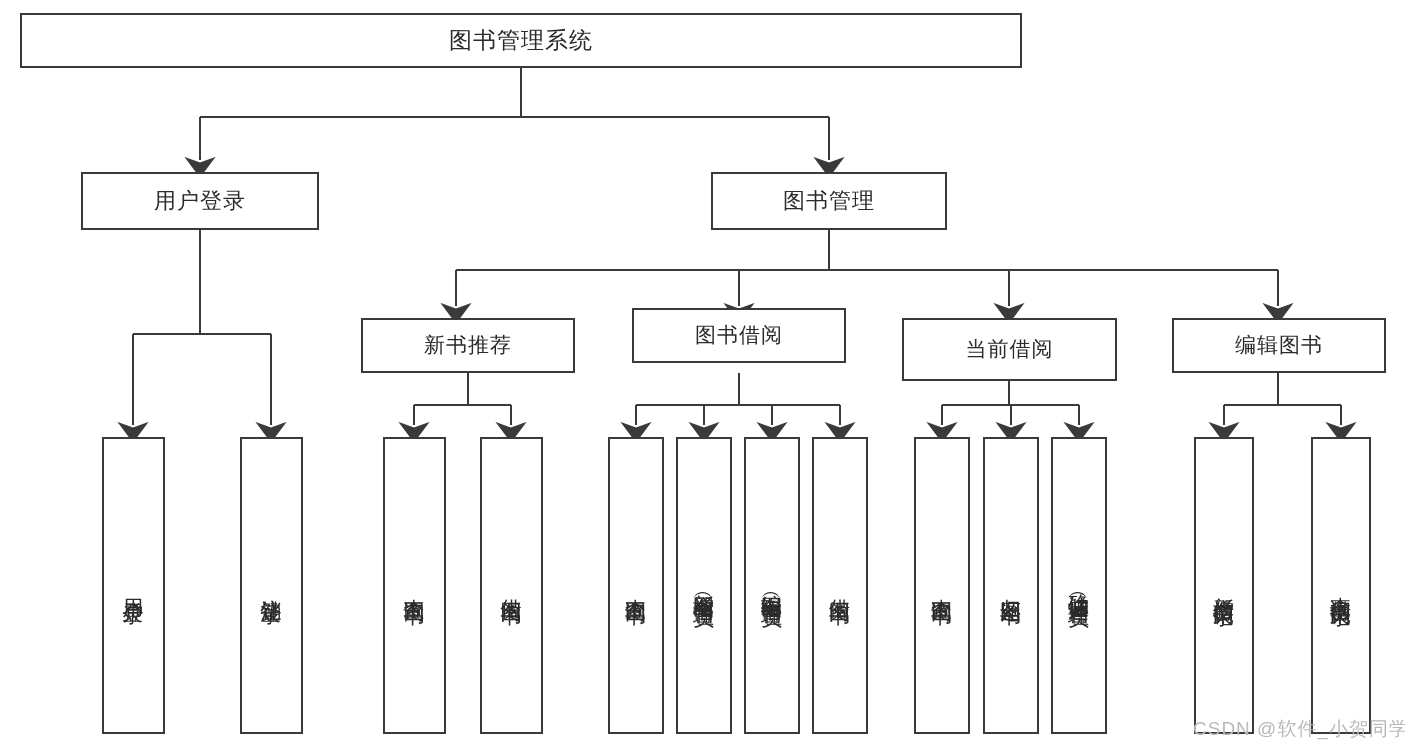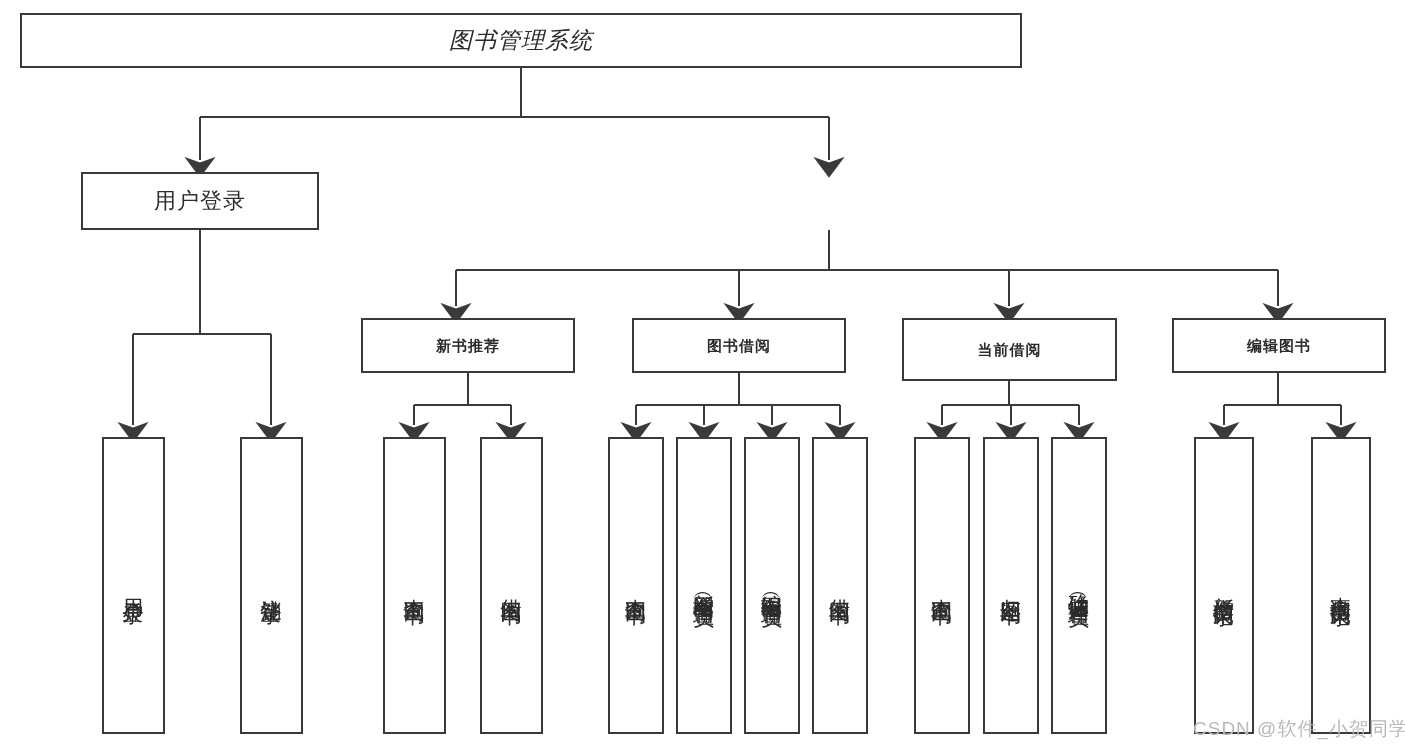--- a/index.html
+++ b/index.html
@@ -14,21 +14,21 @@
     display:flex;
     align-items:center;
     justify-content:center;
     color:#2b2b2b;
     font-size:22px;
     line-height:1.18;
     letter-spacing:1px;
   }
   .node.root{font-size:23px;}
   .node.lvl1{font-size:22px;}
-  .node.lvl2{font-size:15px;font-weight:bold;}
+  .node.lvl2{font-size:21px;}
   .leaf{
     position:absolute;
     box-sizing:border-box;
     background:#ffffff;
     border:2px solid #3a3a3a;
     display:flex;
     align-items:center;
     justify-content:center;
     color:#2b2b2b;
     font-size:21px;
@@ -98,32 +98,35 @@
       <path d="M1011,405 L1011,425" marker-end="url(#arrow)"></path>
       <path d="M1079,405 L1079,425" marker-end="url(#arrow)"></path>
 
       <path d="M1278,373 L1278,405"></path>
       <path d="M1224,405 L1341,405"></path>
       <path d="M1224,405 L1224,425" marker-end="url(#arrow)"></path>
       <path d="M1341,405 L1341,425" marker-end="url(#arrow)"></path>
     </g>
   </svg>
 
-  <div class="node root" style="left:20px;top:13px;width:1002px;height:55px;font-style:italic;">
+  <div class="node root" style="left:20px;top:13px;width:1002px;height:55px;">
     <span>图书管理系统</span>
   </div>
 
   <div class="node lvl1" style="left:81px;top:172px;width:238px;height:58px;">
     <span>用户登录</span>
   </div>
+  <div class="node lvl1" style="left:711px;top:172px;width:236px;height:58px;">
+    <span>图书管理</span>
+  </div>
 
   <div class="node lvl2" style="left:361px;top:318px;width:214px;height:55px;">
     <span>新书推荐</span>
   </div>
-  <div class="node lvl2" style="left:632px;top:318px;width:214px;height:55px;">
+  <div class="node lvl2" style="left:632px;top:308px;width:214px;height:55px;">
     <span>图书借阅</span>
   </div>
   <div class="node lvl2" style="left:902px;top:318px;width:215px;height:63px;">
     <span>当前借阅</span>
   </div>
   <div class="node lvl2" style="left:1172px;top:318px;width:214px;height:55px;">
     <span>编辑图书</span>
   </div>
 
   <div class="leaf" style="left:102px;top:437px;width:63px;height:297px;">

